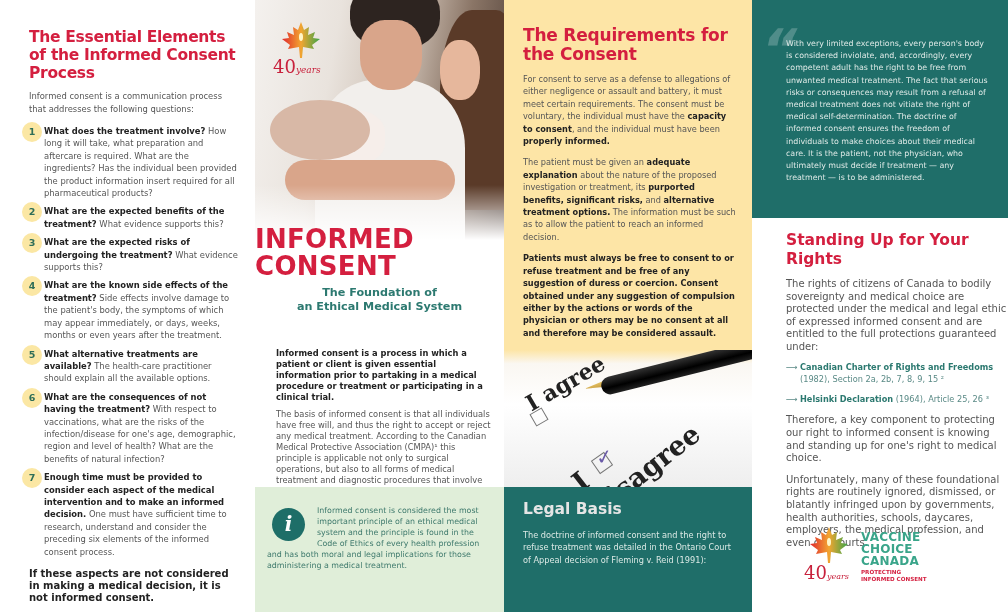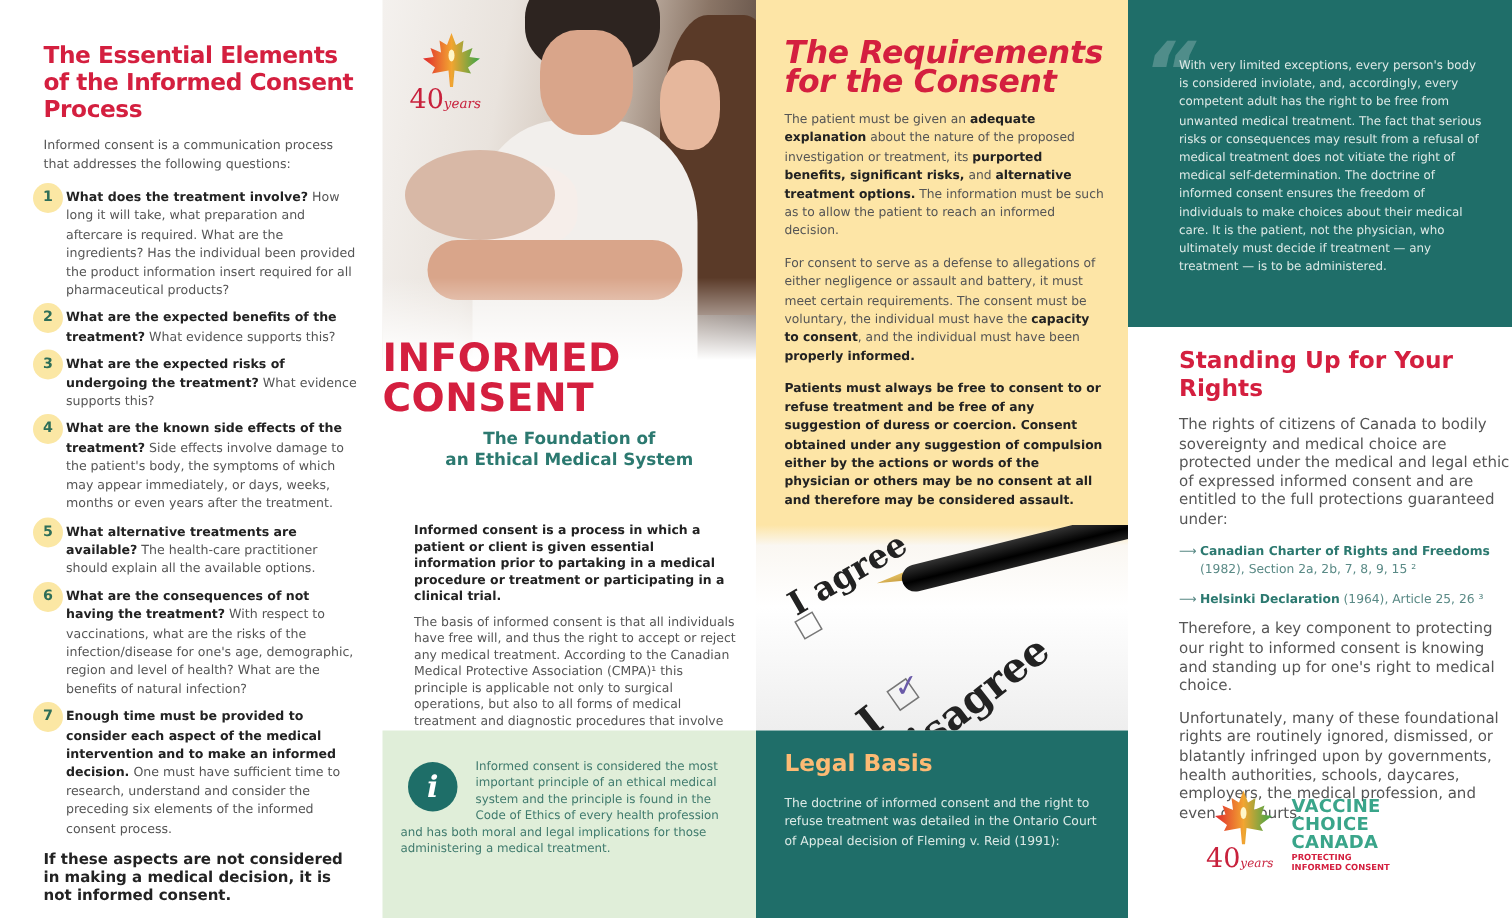--- a/index.html
+++ b/index.html
@@ -46,36 +46,36 @@
   .mid-body .lead { font-size: 8.3px; line-height: 11px; font-weight: bold; color: #222; }
   .mid-body .para { font-size: 8.3px; line-height: 11px; color: #555; margin-top: 6px; }
 
   .info-box { position: absolute; left: 0; top: 487px; width: 249px; height: 125px; background: #e0eed9; padding: 19px 12px 0 12px; }
   .info-icon { float: left; width: 33px; height: 33px; border-radius: 50%; background: #1e6e68; color: #fff; font-family: "DejaVu Serif", serif; font-style: italic; font-weight: bold; font-size: 20px; line-height: 33px; text-align: center; margin: 2px 12px 2px 5px; }
   .info-text { font-size: 7.9px; line-height: 10.9px; color: #3f7a6d; }
 
   
   #req { left: 504px; width: 248px; }
   .yellow { position: absolute; left: 0; top: 0; width: 248px; height: 350px; background: #fde5a6; padding: 26px 14px 0 19px; }
-  .yellow .title { font-size: 21px; line-height: 19px; letter-spacing: -0.2px; font-style: italic; }
+  .yellow .title { font-size: 17px; line-height: 19px; letter-spacing: -0.2px; }
   .yellow .p { font-size: 8.2px; line-height: 12.4px; color: #555; margin-top: 9px; }
   .yellow .p b { color: #222; }
   .yellow .p.strong { font-weight: bold; color: #222; }
   .pen-photo { position: absolute; left: 0; top: 350px; width: 248px; height: 137px; overflow: hidden;
     background: linear-gradient(to bottom, #fde5a6 0%, #faf7f2 10%, #ffffff 40%, #eeeeee 100%); }
   .pen { position: absolute; left: 95px; top: 8px; width: 170px; height: 18px; border-radius: 9px; background: linear-gradient(#333, #000 60%, #222); transform: rotate(-14deg); }
   .pen-tip { position: absolute; left: 80px; top: 28px; width: 40px; height: 12px; background: linear-gradient(#f5d67a, #b8892a); transform: rotate(-14deg); clip-path: polygon(0 50%, 100% 0, 100% 100%); }
   .agree { position: absolute; left: 30px; top: 40px; font-family: "DejaVu Serif", serif; font-weight: bold; font-size: 22px; color: #222; transform: rotate(-30deg); transform-origin: left bottom; }
   .disagree { position: absolute; left: 100px; top: 110px; font-family: "DejaVu Serif", serif; font-weight: bold; font-size: 27px; color: #222; transform: rotate(-38deg); transform-origin: left bottom; }
   .box-agree { position: absolute; left: 28px; top: 60px; width: 14px; height: 14px; border: 1.3px solid #777; transform: rotate(-30deg); }
   .box-disagree { position: absolute; left: 90px; top: 105px; width: 16px; height: 16px; border: 1.3px solid #777; transform: rotate(-35deg); }
   .check { position: absolute; left: 92px; top: 95px; color: #6a5aa8; font-size: 20px; transform: rotate(-10deg); }
 
   .legal { position: absolute; left: 0; top: 487px; width: 248px; height: 125px; background: #1f6e69; padding: 13px 14px 0 19px; }
-  .legal .title { color: #fdba74; font-weight: bold; font-size: 15.5px; line-height: 19px; }
+  .legal .title { color: #e5e5e5; font-weight: bold; font-size: 15.5px; line-height: 19px; }
   .legal .p { color: #dbe9e5; font-size: 8.2px; line-height: 12.4px; margin-top: 10px; }
 
   
   #right { left: 752px; width: 256px; background: #fff; }
   .quote-box { position: absolute; left: 0; top: 0; width: 256px; height: 218px; background: #1f6e69; padding: 38px 18px 0 34px; }
   .quote-mark { position: absolute; left: 11px; top: 22px; width: 40px; height: 40px; color: rgba(255,255,255,0.22); font-family: "DejaVu Sans", sans-serif; font-weight: bold; font-size: 56px; line-height: 56px; transform: skewX(-12deg); }
   .quote-text { position: relative; color: #dde9e6; font-size: 7.9px; line-height: 12.2px; }
 
   .rights { position: absolute; left: 18px; top: 231px; width: 225px; margin-left: 16px; }
   .rights .title { font-size: 15.5px; line-height: 19px; }
@@ -174,22 +174,22 @@
 
   <div class="info-box">
     <span class="info-icon">i</span>
     <p class="info-text">Informed consent is considered the most important principle of an ethical medical system and the principle is found in the Code of Ethics of every health profession and has both moral and legal implications for those administering a medical treatment.</p>
   </div>
 </section>
 
 <section id="req" class="panel">
   <div class="yellow">
     <h1 class="title h-red">The Requirements for the Consent</h1>
+    <p class="p"><span>For consent to serve as a defense to allegations of either negligence or assault and battery, it must meet certain requirements. The consent must be voluntary, the individual must have the </span><b>capacity to consent</b><span>, and the individual must have been </span><b>properly informed.</b></p>
     <p class="p"><span>The patient must be given an </span><b>adequate explanation</b><span> about the nature of the proposed investigation or treatment, its </span><b>purported benefits, significant risks,</b><span> and </span><b>alternative treatment options.</b><span> The information must be such as to allow the patient to reach an informed decision.</span></p>
-    <p class="p"><span>For consent to serve as a defense to allegations of either negligence or assault and battery, it must meet certain requirements. The consent must be voluntary, the individual must have the </span><b>capacity to consent</b><span>, and the individual must have been </span><b>properly informed.</b></p>
     <p class="p strong">Patients must always be free to consent to or refuse treatment and be free of any suggestion of duress or coercion. Consent obtained under any suggestion of compulsion either by the actions or words of the physician or others may be no consent at all and therefore may be considered assault.</p>
   </div>
 
   <div class="pen-photo">
     <div class="box-agree"></div>
     <div class="agree">I agree</div>
     <div class="box-disagree"></div>
     <div class="check">✓</div>
     <div class="disagree">I disagree</div>
     <div class="pen-tip"></div>

